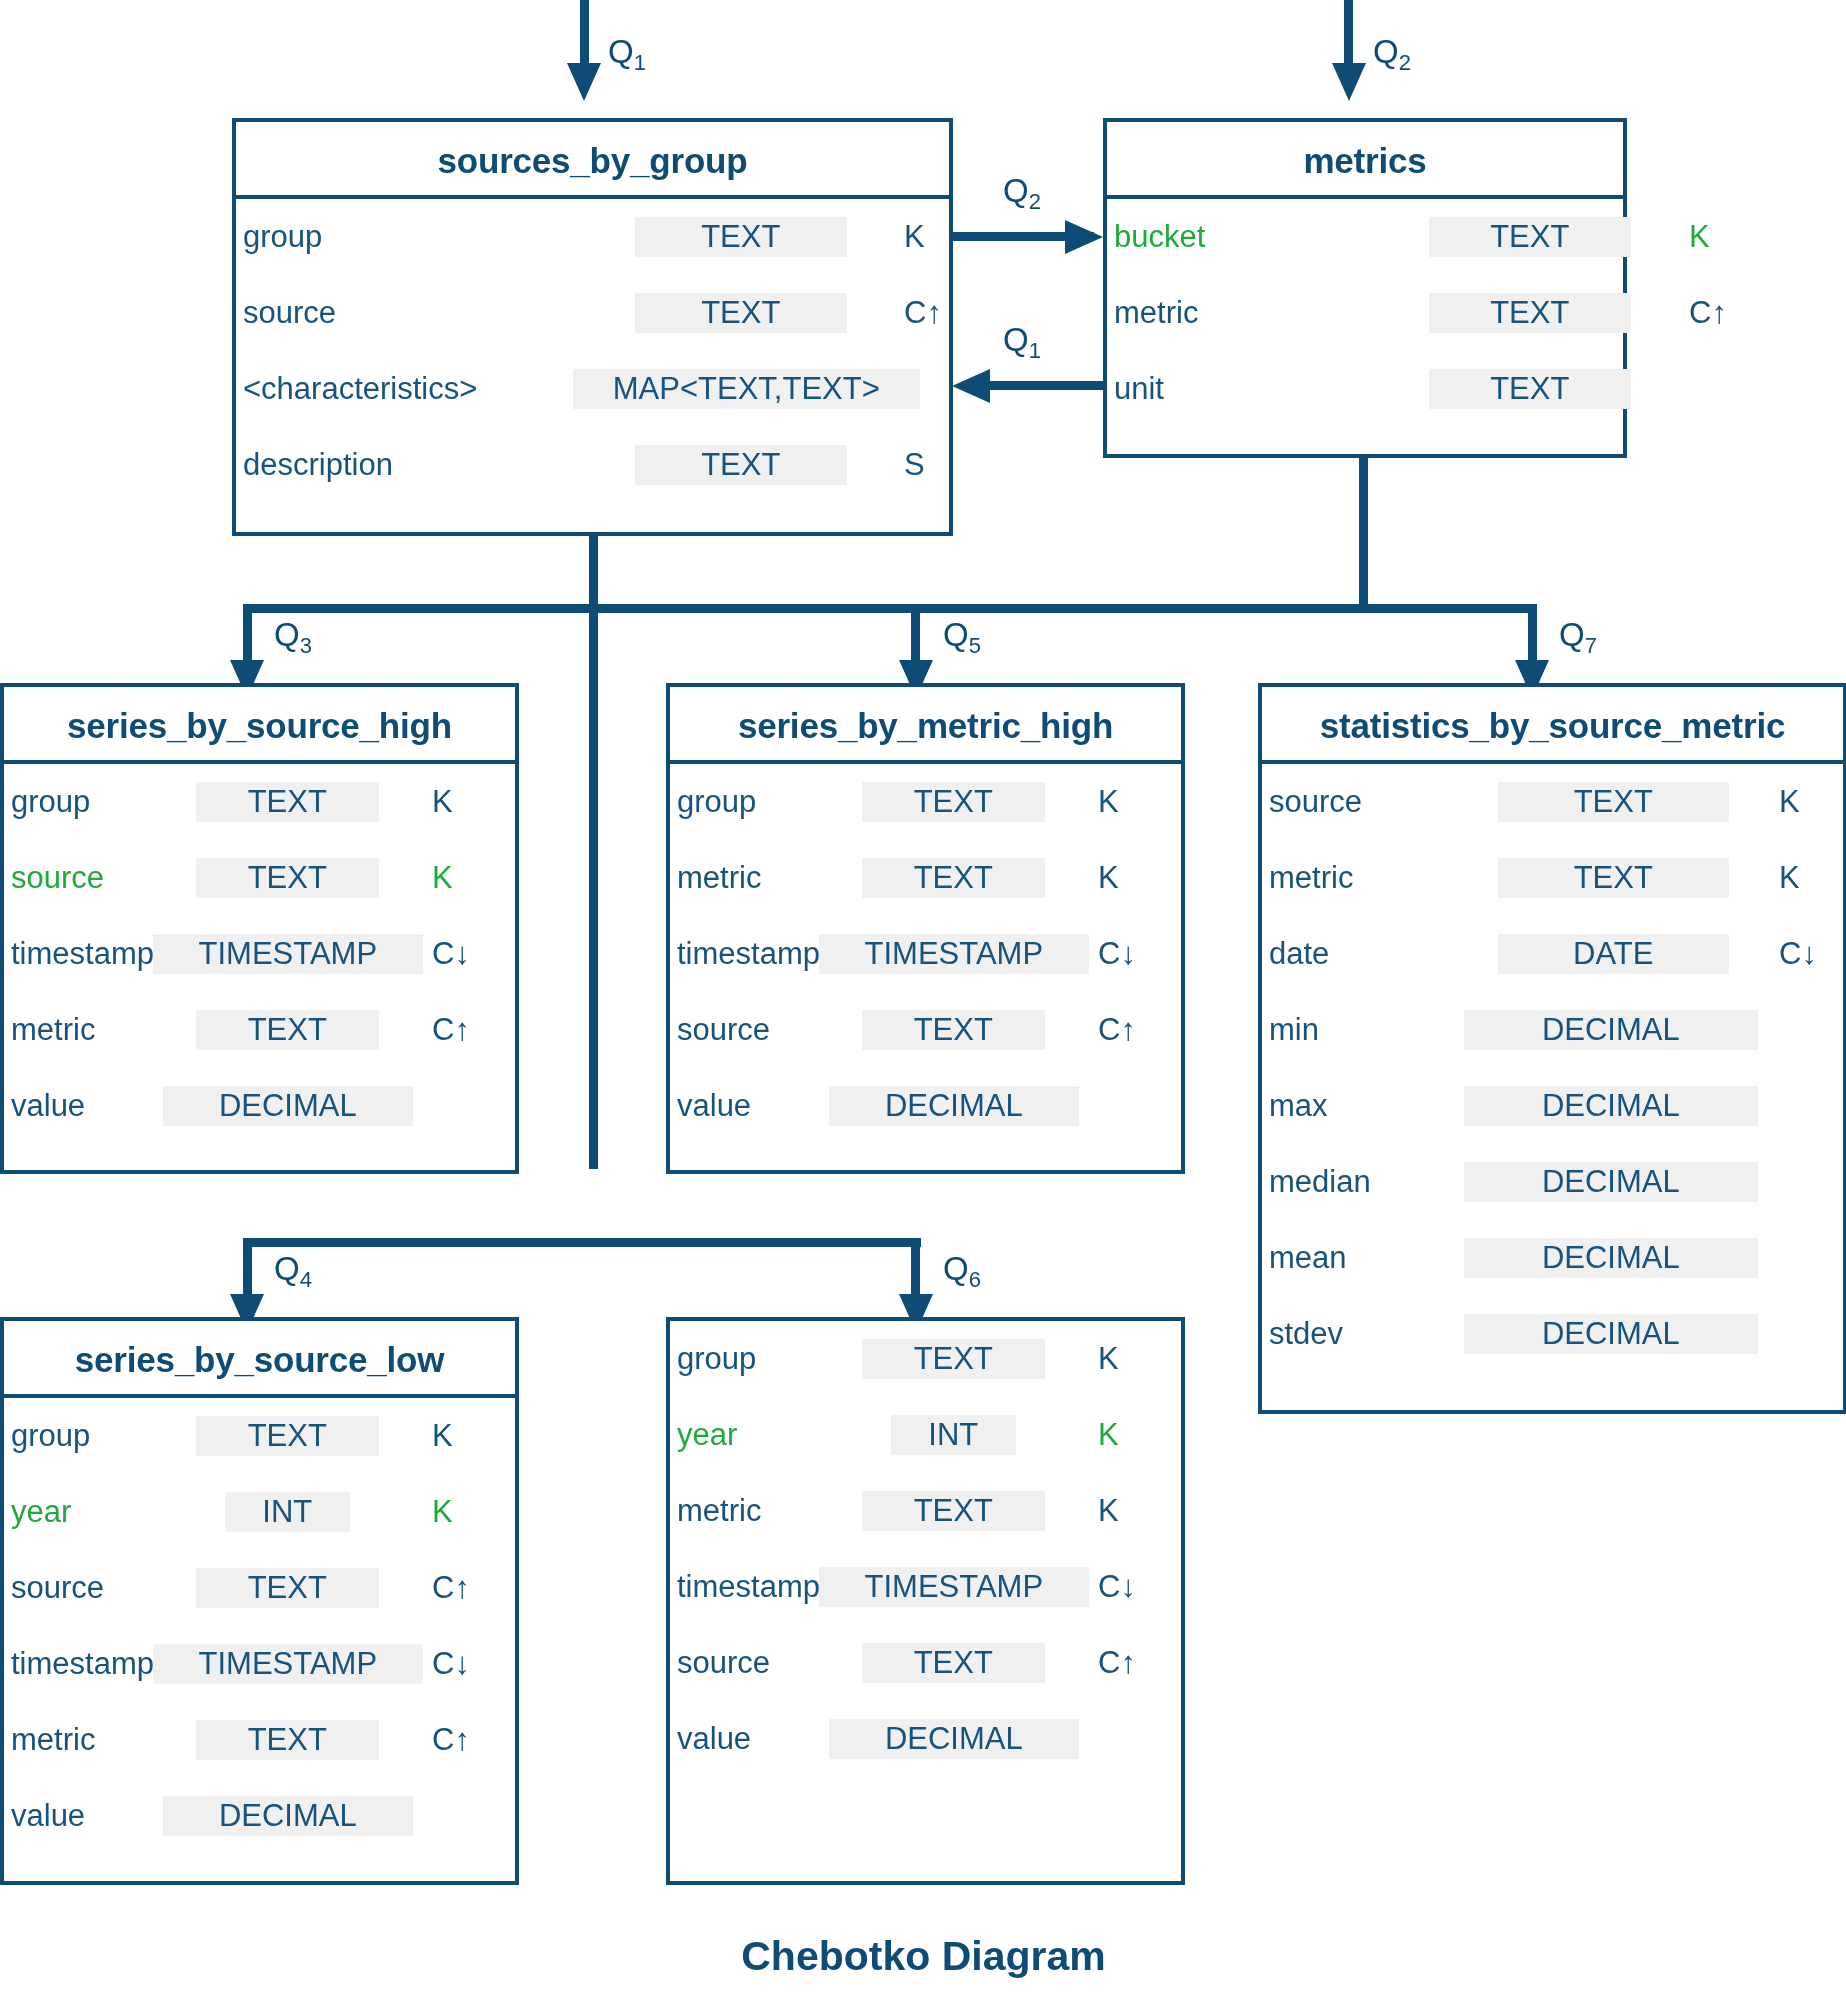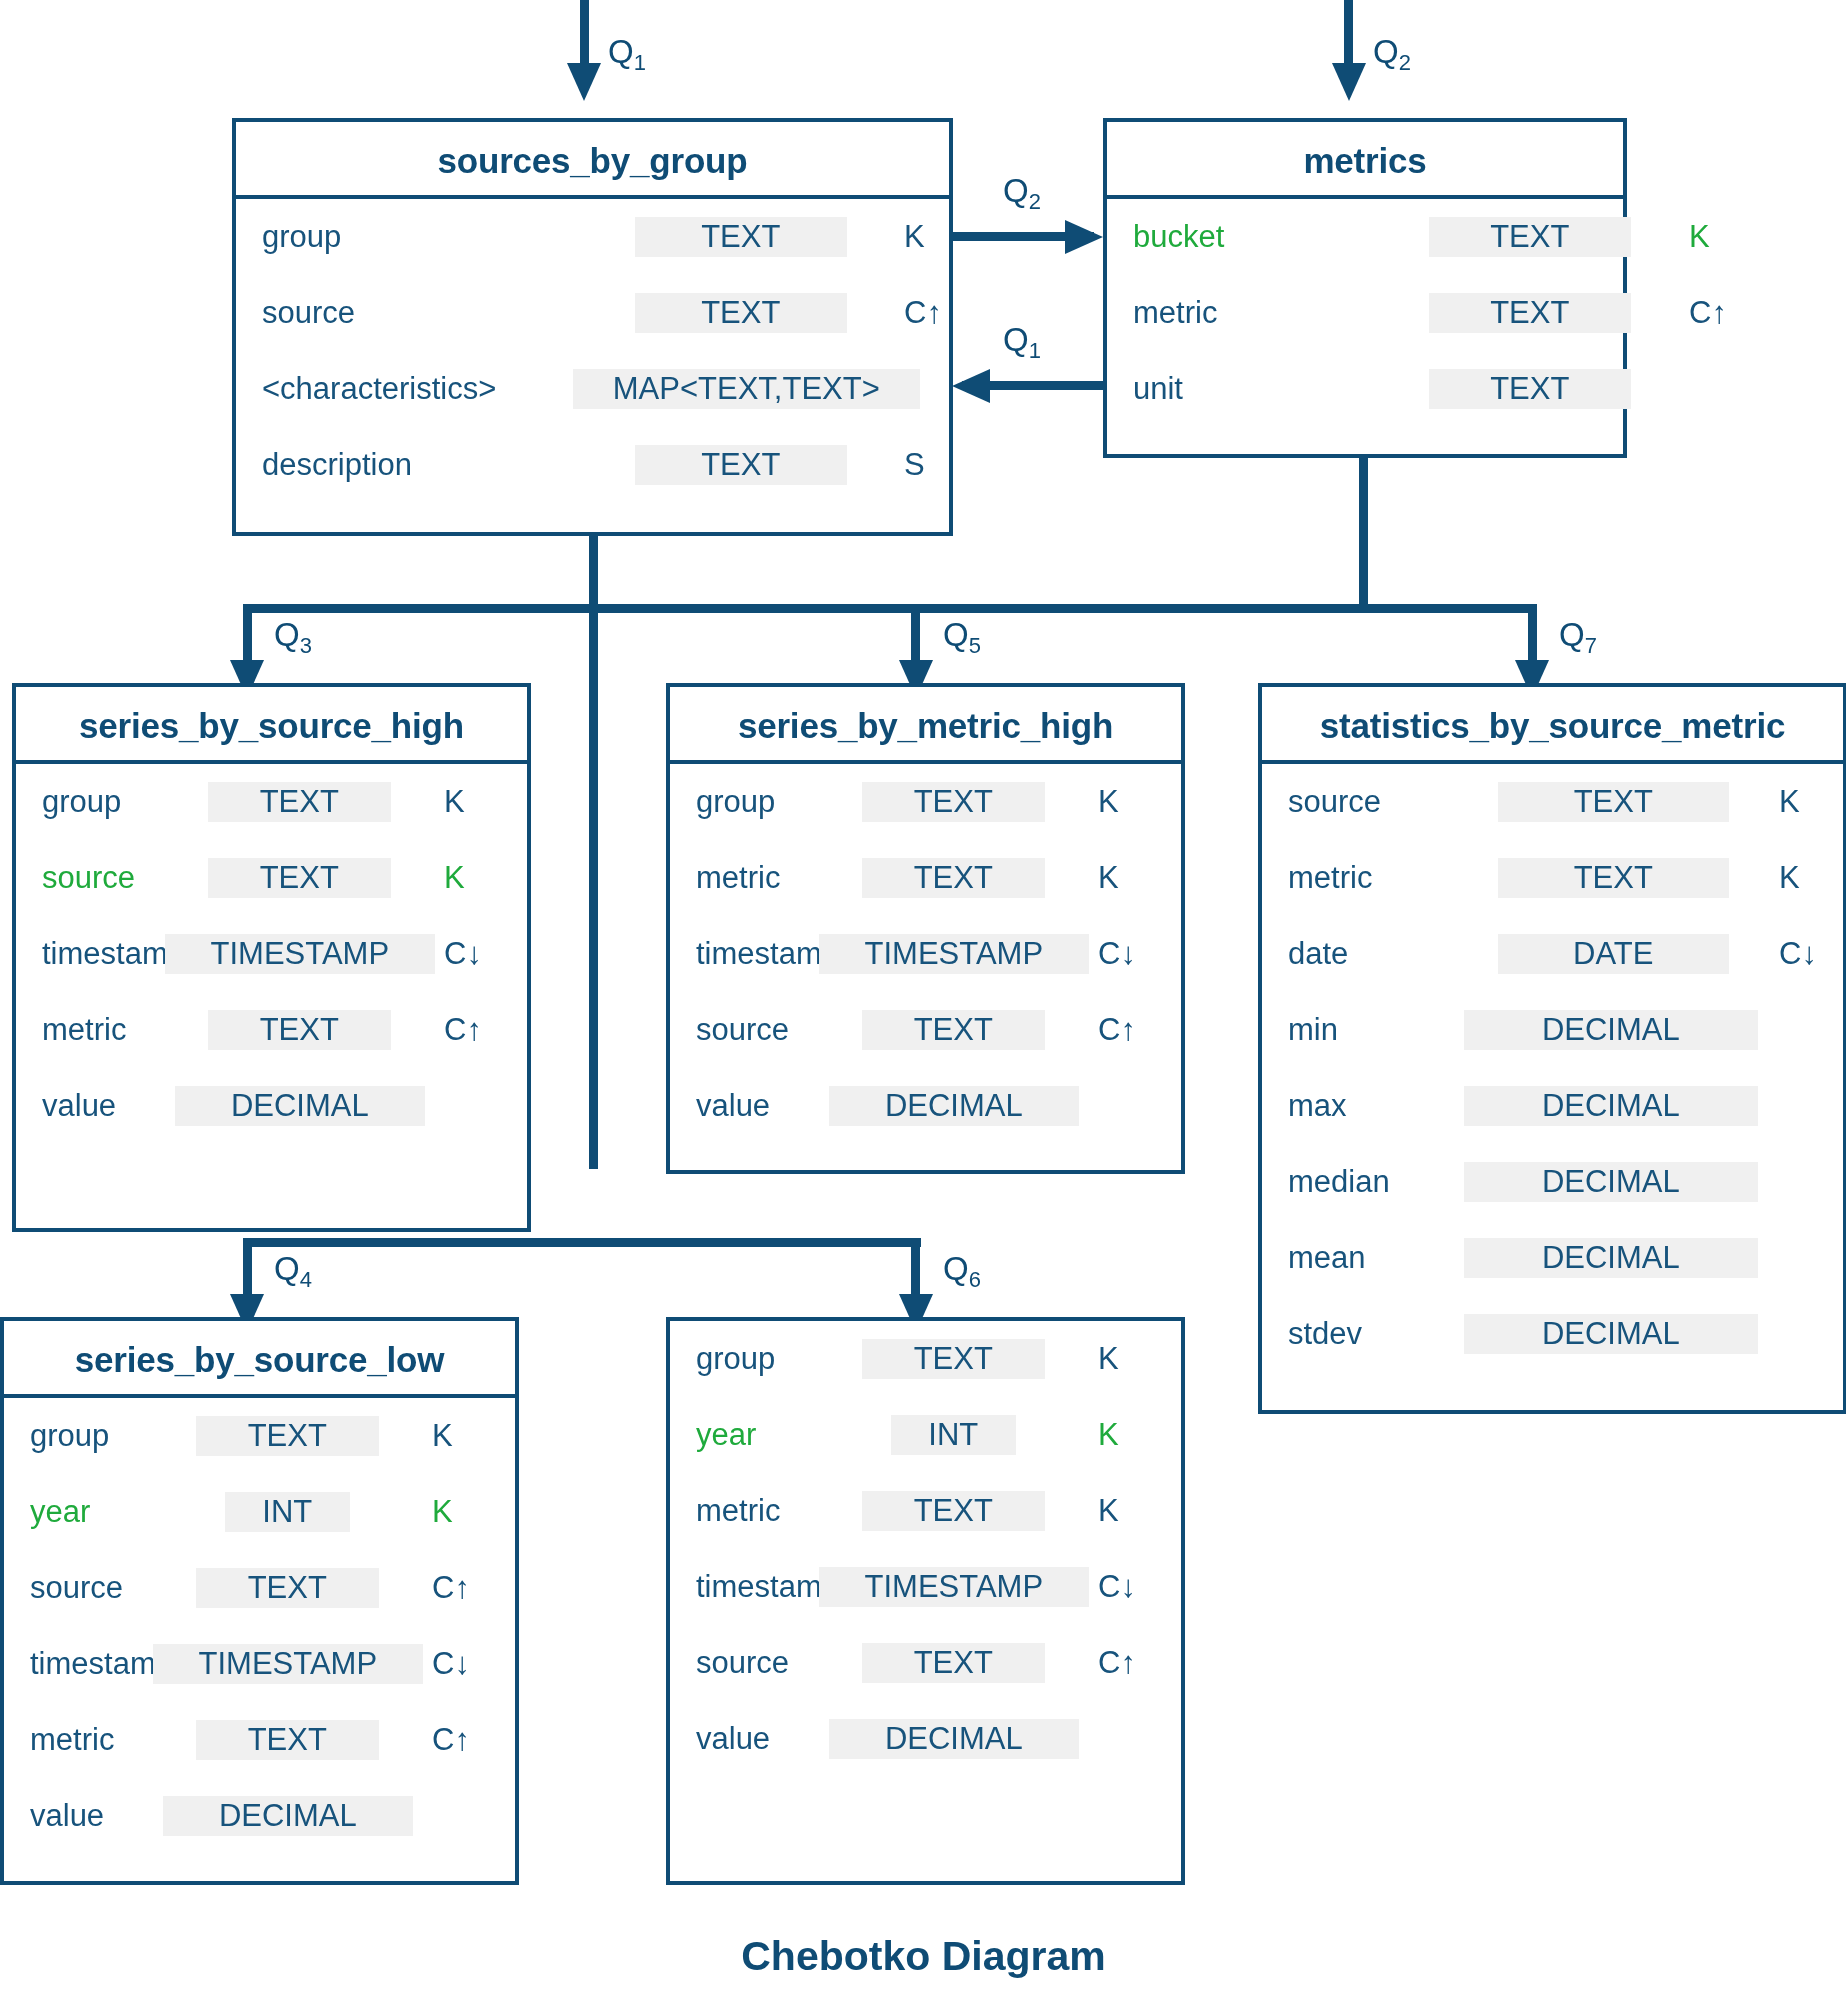--- a/index.html
+++ b/index.html
@@ -43,21 +43,21 @@
   }
   .row {
     display: flex;
     align-items: center;
     height: 76px;
     font-size: 31px;
     color: #17537c;
   }
   .row .cname {
     flex: 0 0 auto;
-    padding-left: 26px;
+    padding-left: 7px;
     white-space: nowrap;
   }
   .row .ctype {
     position: absolute;
     text-align: center;
     background: #f0f0f0;
     padding: 1.9px 4.8px;
     white-space: nowrap;
   }
   .row .ckey {
@@ -218,21 +218,21 @@
         <span class="ckey">C↑</span>
       </div>
       <div class="row">
         <span class="cname">unit</span>
         <span class="ctype">TEXT</span>
         <span class="ckey" style="background: transparent;"></span>
       </div>
     </div>
   </div>
 
-  <div class="tbl geo-std" style="left:12px; top:683px; width:519px; height:549px;">
+  <div class="tbl geo-std" style="left:0px; top:683px; width:519px; height:491px;">
     <div class="tbl-title">series_by_source_high</div>
     <div class="tbl-body">
       <div class="row">
         <span class="cname">group</span>
         <span class="ctype">TEXT</span>
         <span class="ckey">K</span>
       </div>
       <div class="row">
         <span class="cname green">source</span>
         <span class="ctype">TEXT</span>

